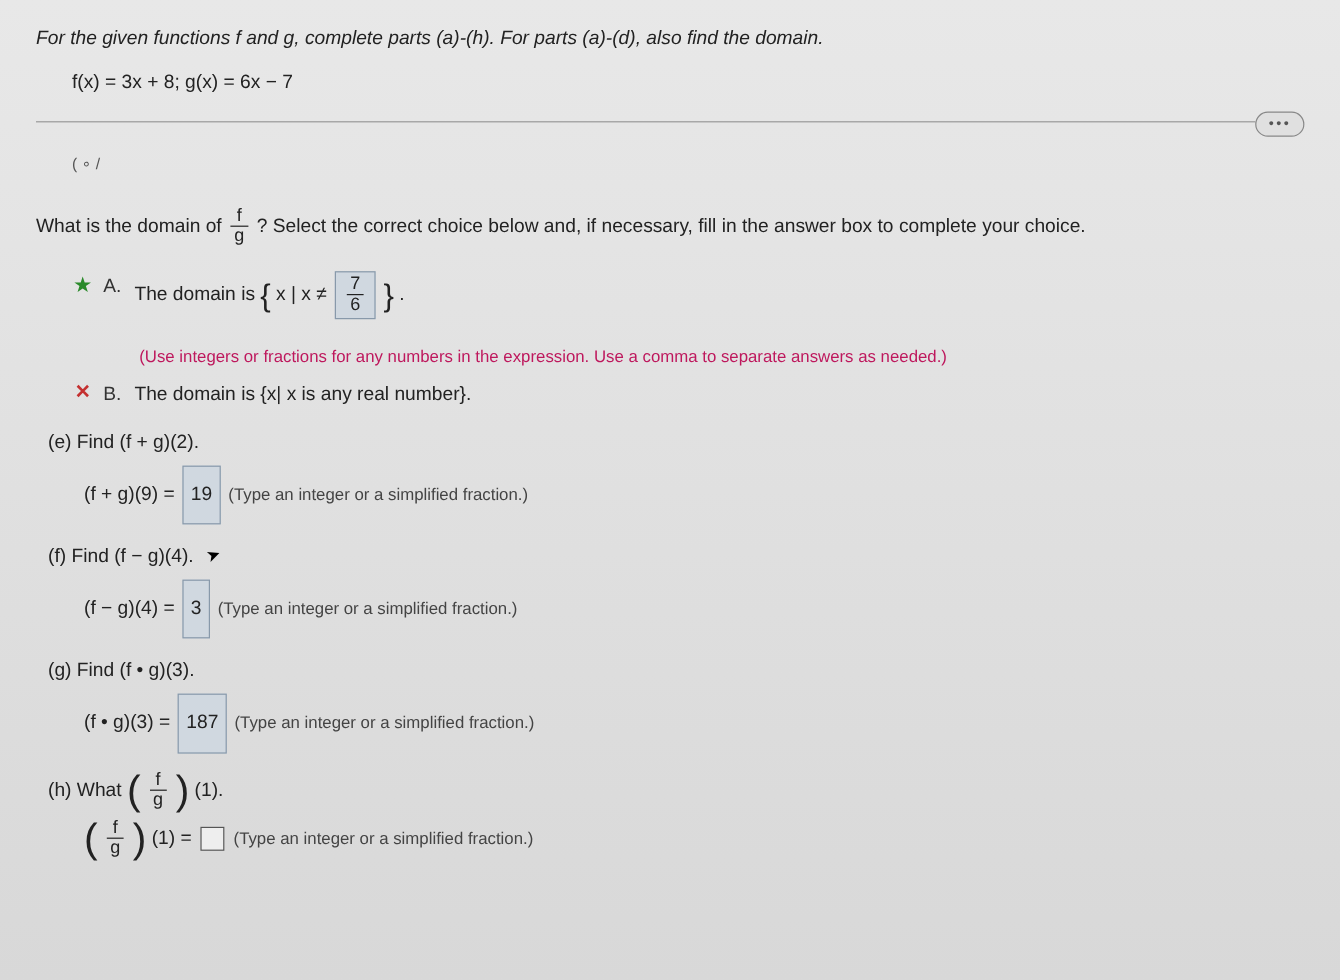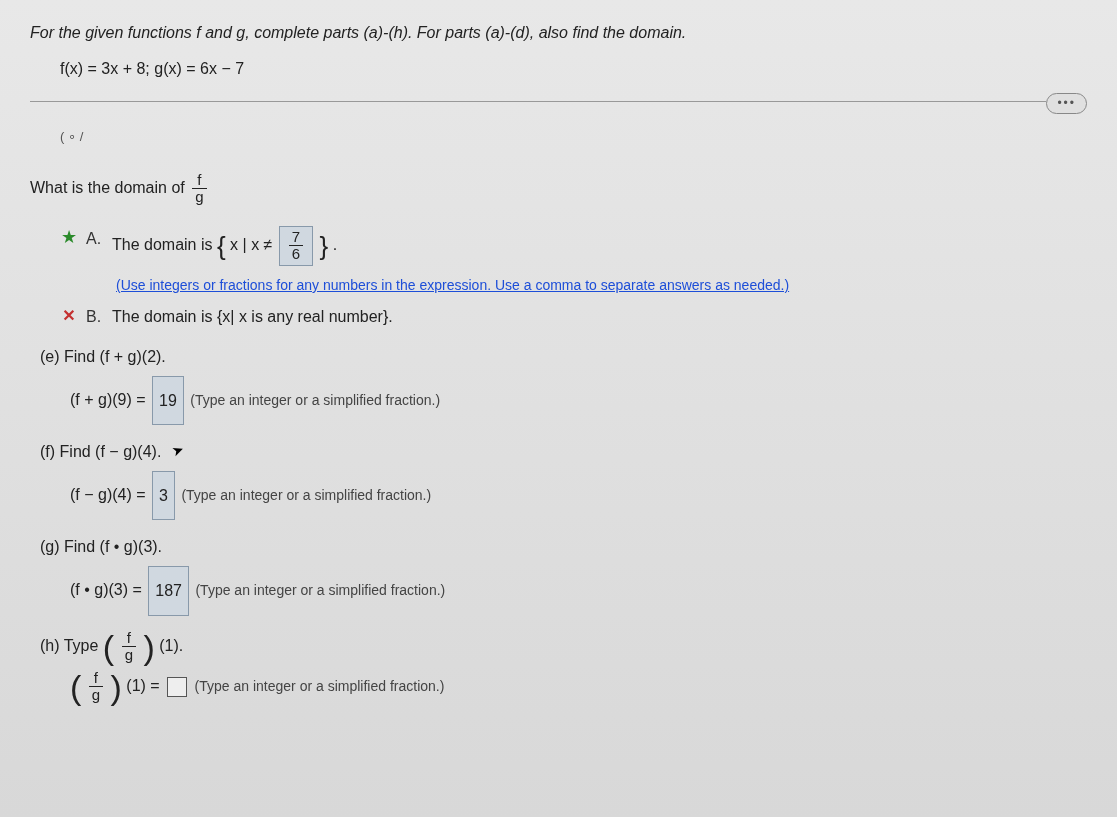--- a/index.html
+++ b/index.html
@@ -68,21 +68,21 @@
   }
   .ans-box.frac-box { padding: 2px 6px; }
   .empty-box {
     display: inline-block;
     width: 18px; height: 18px;
     border: 1.5px solid #555;
     vertical-align: middle;
     margin: 0 3px;
     background: #eee;
   }
-  .hint { font-size: 14px; color: #1d4ed8; margin-left: 56px; margin-top:8px;text-decoration:underline;}
+  .hint { font-size: 14px; color: #be185d; margin-left: 56px; margin-top:20px;}
   .part { margin: 14px 0 6px 10px; }
   .answer-line { margin: 6px 0 6px 40px; }
   .inline-hint { font-size: 14px; color: #444; text-align: center; }
   .cursor {
     display:inline-block;
     transform: rotate(-20deg);
     font-size: 14px;
     color: #000;
     margin-left: 6px;
     vertical-align: top;
@@ -100,20 +100,21 @@
 </div>
 
 <div class="small-frag">( ∘ /</div>
 
 <div class="question">
   <span>What is the domain of </span>
   <span class="frac">
     <span class="num">f</span>
     <span class="den">g</span>
   </span>
+  <span>? Select the correct choice below and, if necessary, fill in the answer box to complete your choice.</span>
 </div>
 
 <div class="choice">
   <div class="choice-row">
     <span class="radio-mark">
         <span class="star-correct">★</span>
       </span>
     <span class="choice-label">A.</span>
     <div>
       <span>The domain is </span>
@@ -160,21 +161,21 @@
 </div>
 
 <div class="part">(g) Find (f • g)(3).</div>
 <div class="answer-line">
   <span>(f • g)(3) = </span>
   <span class="ans-box">187</span>
   <span class="inline-hint"> (Type an integer or a simplified fraction.)</span>
 </div>
 
 <div class="part">
-  <span>(h) Type </span>
+  <span>(h) What </span>
   <span class="frac-paren">(</span>
   <span class="frac">
     <span class="num">f</span>
     <span class="den">g</span>
   </span>
   <span class="frac-paren">)</span>
   <span>(1).</span>
 </div>
 <div class="answer-line">
   <span class="frac-paren">(</span>

